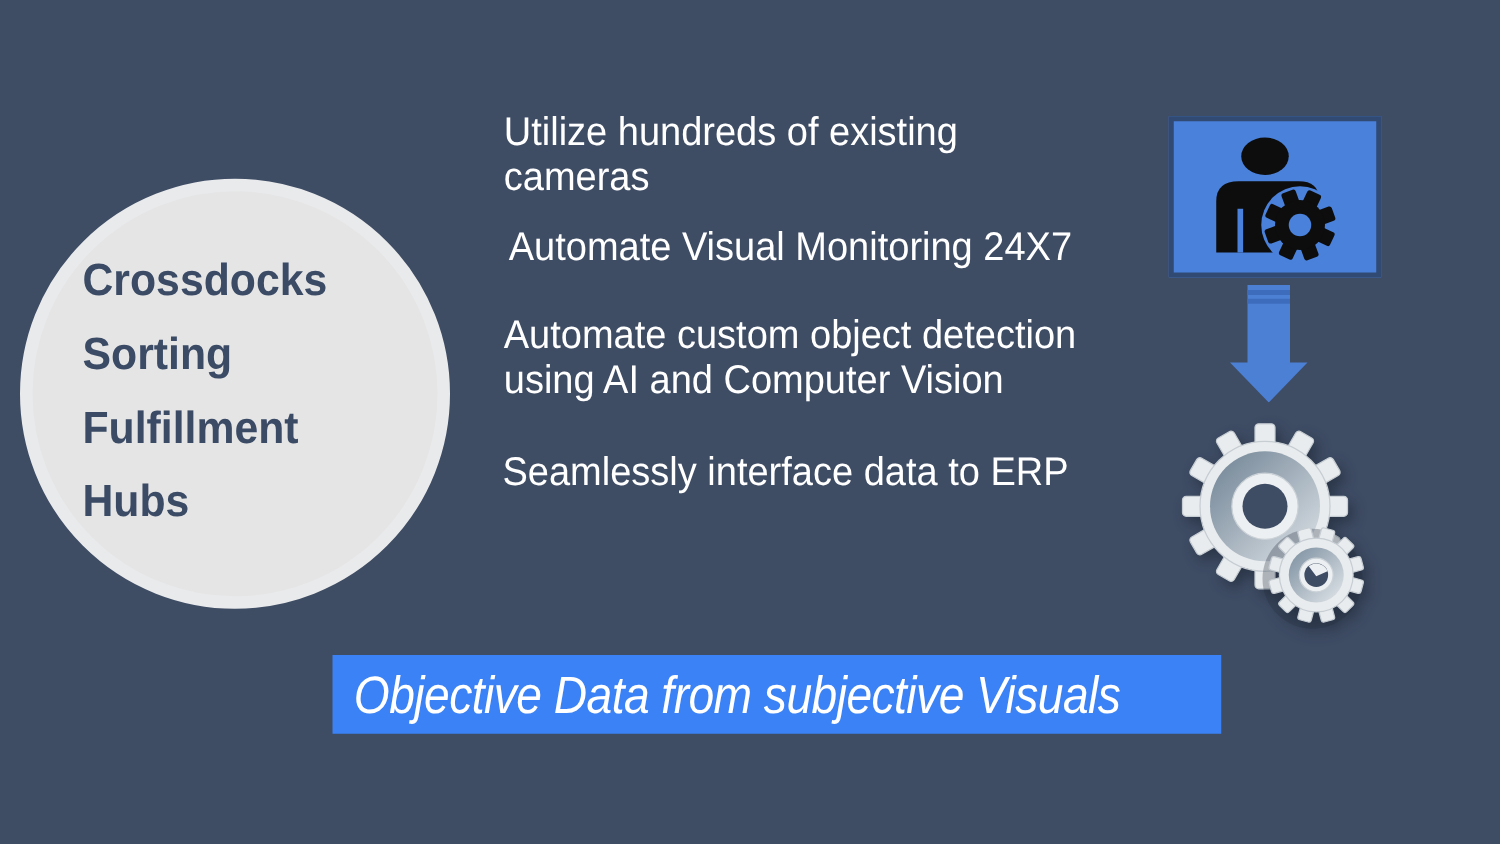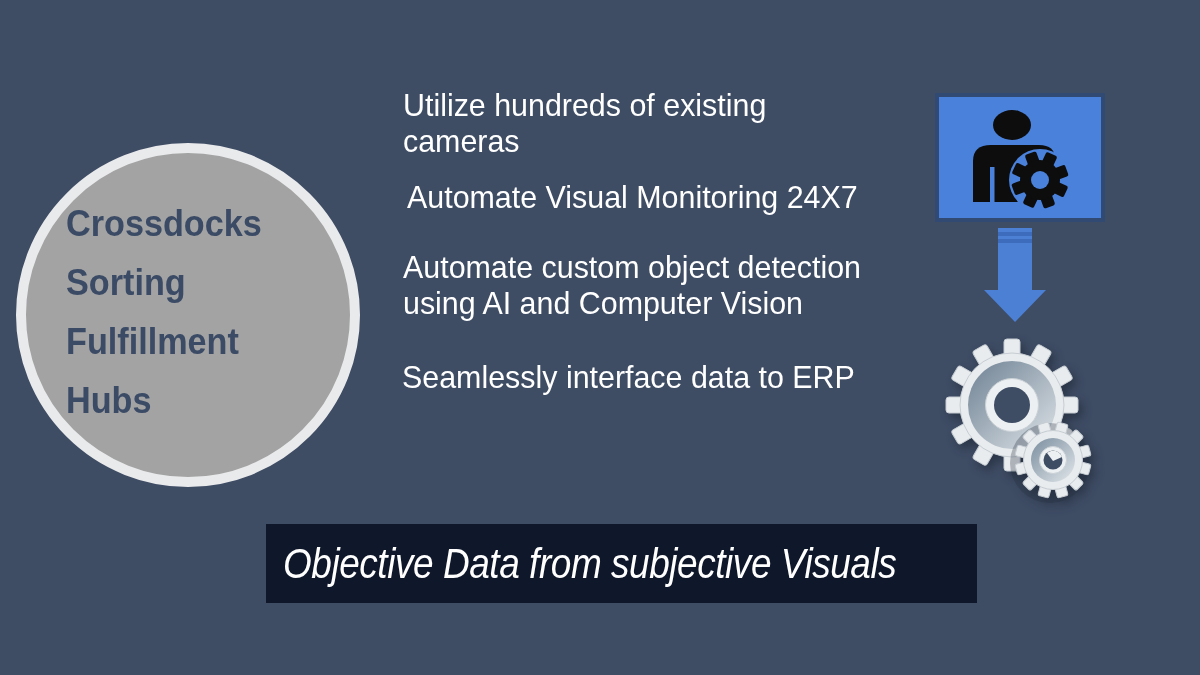--- a/index.html
+++ b/index.html
@@ -4,21 +4,21 @@
 <style>
   html,body{margin:0;padding:0;background:#222;}
   .slide{
     position:relative;width:1200px;height:675px;overflow:hidden;
     background:#3E4C64;
     font-family:"Liberation Sans",sans-serif;
   }
   
   .circle{
     position:absolute;left:16px;top:143px;width:344px;height:344px;
-    border-radius:50%;background:#a3a3a3;border:10px solid #E9EAEC;
+    border-radius:50%;background:#e5e5e5;border:10px solid #E9EAEC;
     box-sizing:border-box;
   }
   .circle-text{
     position:absolute;left:40px;top:41px;
     font-size:36px;line-height:59px;font-weight:700;color:#3B4B66;
     transform:scaleX(0.95);transform-origin:left top;white-space:nowrap;
   }
   
   .bullet{
     position:absolute;color:#FFFFFF;font-size:32px;line-height:36px;
@@ -37,22 +37,22 @@
   .icon-box svg{display:block;width:100%;height:100%;}
   
   .arrow{position:absolute;left:983px;top:228px;}
   
   .gears{
     position:absolute;left:938px;top:334px;
     filter:drop-shadow(4px 5px 5px rgba(20,26,38,0.45));
   }
   
   .banner{
-    position:absolute;left:266px;top:524px;width:711px;height:79px;
-    background:#0f172a;display:flex;align-items:center;
+    position:absolute;left:266px;top:524px;width:711px;height:63px;
+    background:#3b82f6;display:flex;align-items:center;
     padding-left:17px;box-sizing:border-box;
   }
   .banner span{
     font-style:italic;font-size:42px;color:#FFFFFF;white-space:nowrap;
     transform:scaleX(0.88);transform-origin:left center;letter-spacing:-0.5px;
   }
 </style>
 </head>
 <body>
 

